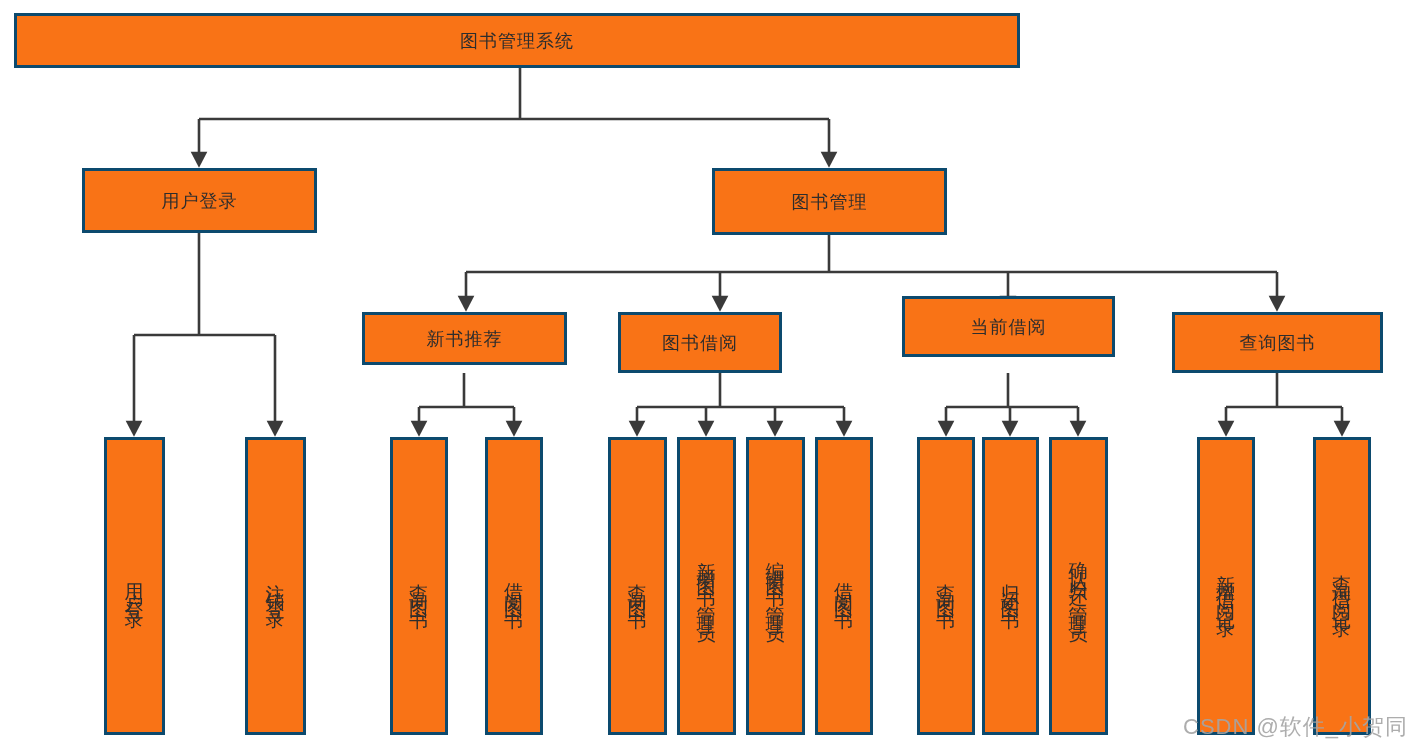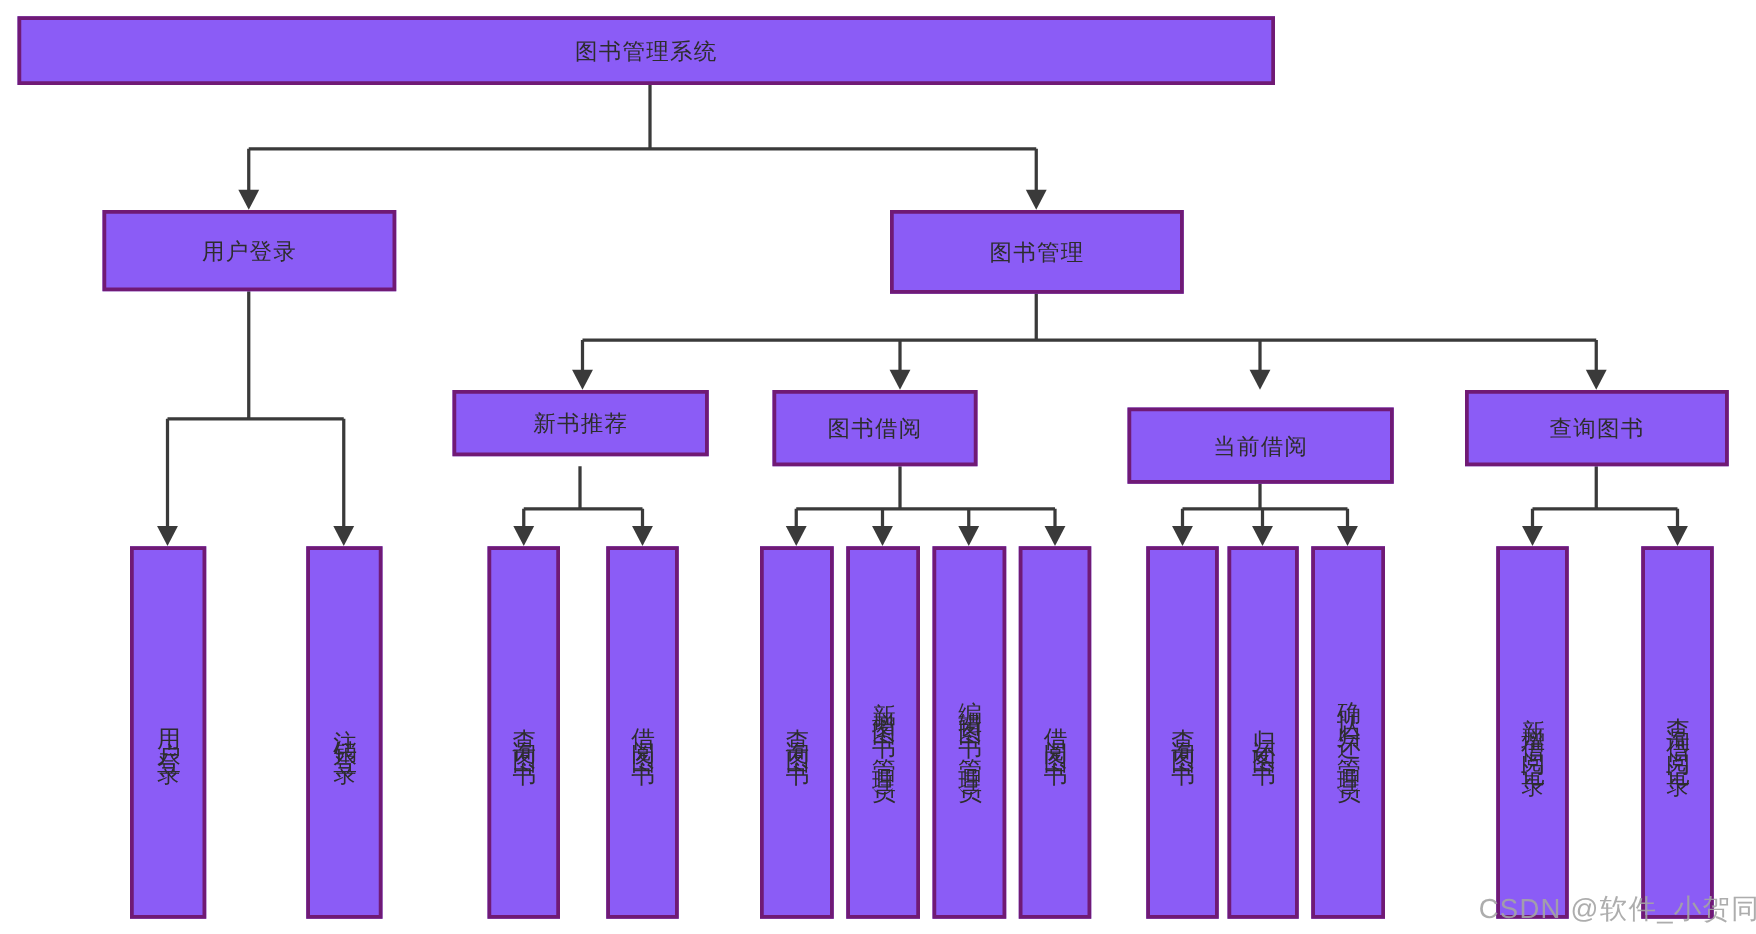--- a/index.html
+++ b/index.html
@@ -13,22 +13,22 @@
     overflow: hidden;
   }
   .wires {
     position: absolute;
     left: 0; top: 0;
     width: 1405px; height: 747px;
   }
   .box {
     position: absolute;
     box-sizing: border-box;
-    border: 3px solid #701a75;
-    background: #8b5cf6;
+    border: 3px solid #0c4a6e;
+    background: #f97316;
     display: flex;
     align-items: center;
     justify-content: center;
     text-align: center;
   }
   .h { font-size: 18px; letter-spacing: 1px; }
   .v {
     writing-mode: vertical-rl;
     text-orientation: mixed;
     font-size: 19px;
@@ -95,21 +95,21 @@
     </g>
   </svg>
 
   <div class="box h" style="left:14px; top:13px; width:1006px; height:55px;">图书管理系统</div>
 
   <div class="box h" style="left:82px; top:168px; width:235px; height:65px;">用户登录</div>
   <div class="box h" style="left:712px; top:168px; width:235px; height:67px;">图书管理</div>
 
   <div class="box h" style="left:362px; top:312px; width:205px; height:53px;">新书推荐</div>
   <div class="box h" style="left:618px; top:312px; width:164px; height:61px;font-family:Liberation Serif, serif;">图书借阅</div>
-  <div class="box h" style="left:902px; top:326px; width:213px; height:61px;">当前借阅</div>
+  <div class="box h" style="left:902px; top:296px; width:213px; height:61px;">当前借阅</div>
   <div class="box h" style="left:1172px; top:312px; width:211px; height:61px;">查询图书</div>
 
   <div class="box v" style="left:104px; width:61px;">用户登录</div>
   <div class="box v" style="left:245px; width:61px;">注销登录</div>
 
   <div class="box v" style="left:390px; width:58px;">查询图书</div>
   <div class="box v" style="left:485px; width:58px;">借阅图书</div>
 
   <div class="box v" style="left:608px; width:59px;">查询图书</div>
   <div class="box v" style="left:677px; width:59px;">新增图书（管理员）</div>

